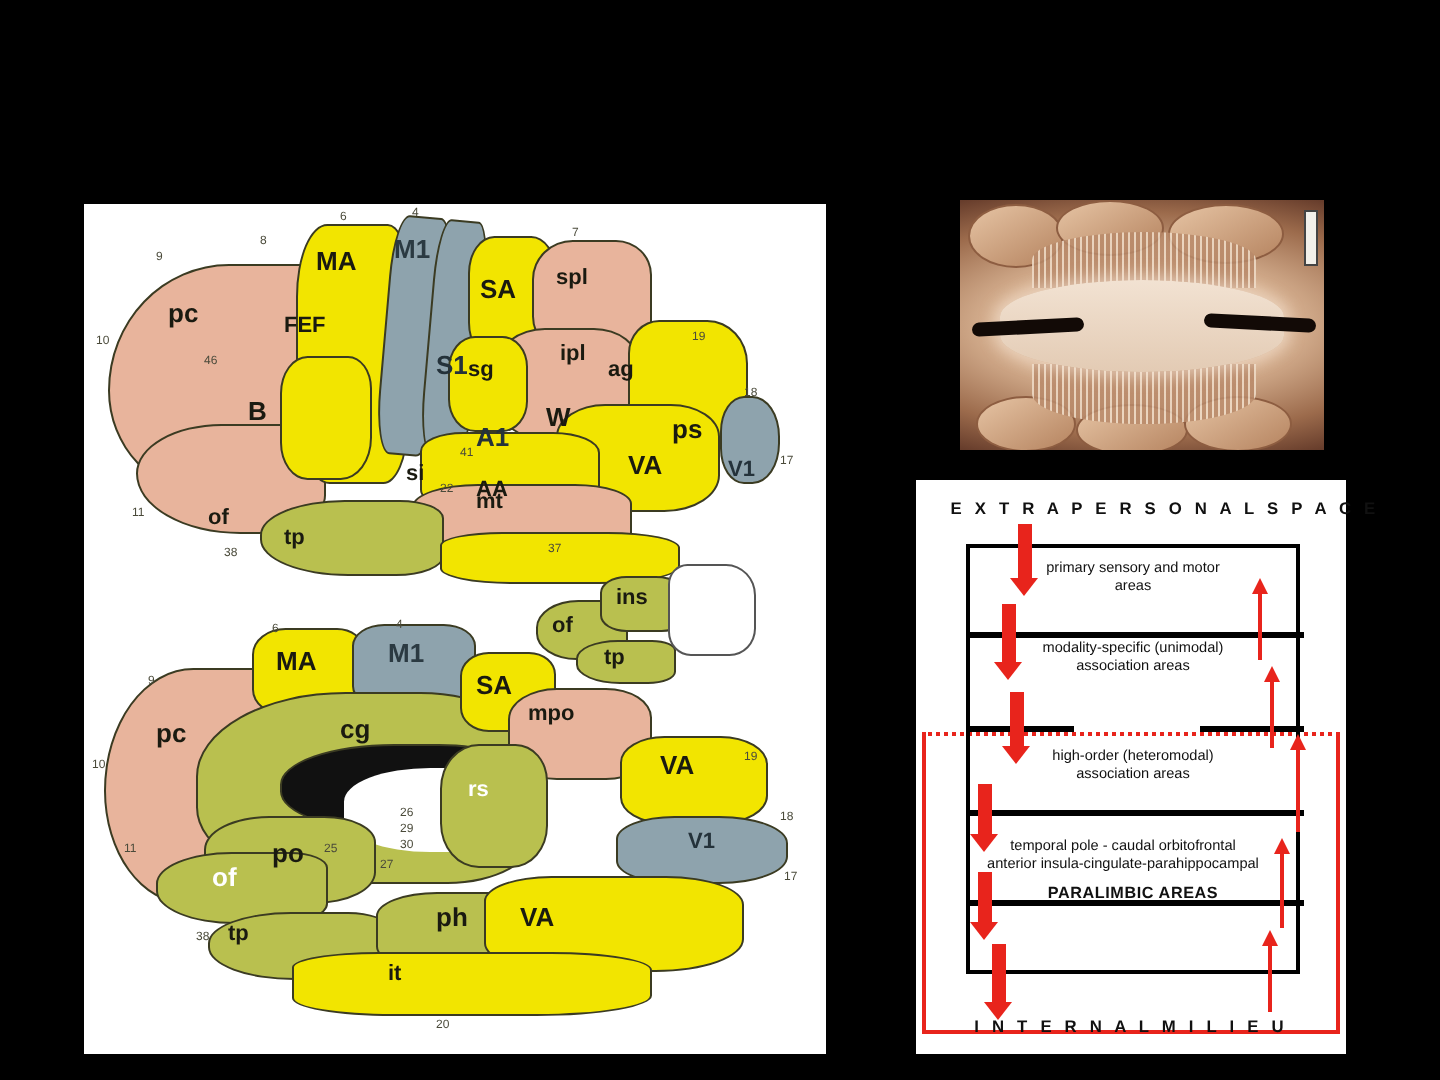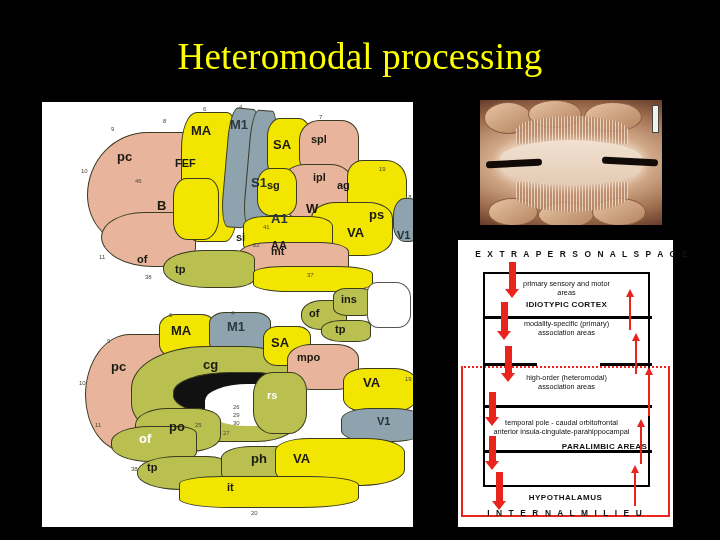--- a/index.html
+++ b/index.html
@@ -14,21 +14,21 @@
     position:absolute;left:0;top:38px;width:720px;text-align:center;
     font-family:"Liberation Serif",serif;
     font-size:37px;color:#ffff00;letter-spacing:0.2px;line-height:1;
   }
 
   
   #brain-panel{
     position:absolute;left:42px;top:102px;width:371px;height:425px;
     background:#ffffff;overflow:hidden;
   }
-  .brainfig{position:absolute;margin-left:33px;}
+  .brainfig{position:absolute;}
 
   
   .reg{position:absolute;border:1px solid #3b3b22;box-sizing:border-box;}
   .c-para{background:#b9c04f;}     
   .c-hetero{background:#e8b49c;}   
   .c-uni{background:#f2e500;}      
   .c-idio{background:#8ea3ad;}     
   .c-white{background:#ffffff;}
   .c-dark{background:#111;}
 
@@ -123,21 +123,20 @@
     position:absolute;left:3px;top:126px;width:209px;height:151px;
     border-left:2.6px solid #e8241c;border-bottom:2.6px solid #e8241c;
     border-right:2.6px solid #e8241c;box-sizing:border-box;
   }
 </style>
 </head>
 <body>
 
 <div id="slide">
 
-  <div id="title">Heteromodal processing</div>
 
   <div id="brain-panel">
 
     <div class="brainfig" style="left:0;top:0;width:371px;height:190px;">
 
       <div class="reg c-hetero" style="left:12px;top:30px;width:110px;height:115px;border-radius:55% 12% 18% 45%;"></div>
       <div class="reg c-hetero" style="left:26px;top:110px;width:95px;height:55px;border-radius:45% 18% 35% 55%;"></div>
 
       <div class="reg c-uni" style="left:106px;top:10px;width:56px;height:130px;border-radius:28% 18% 22% 30%;"></div>
       <div class="reg c-uni" style="left:98px;top:76px;width:46px;height:62px;border-radius:30% 26% 34% 30%;"></div>
@@ -290,50 +289,48 @@
         <div class="hdiv" style="top:42px;"></div>
         <div class="hdiv split" style="top:89px;"></div>
         <div class="hdiv" style="top:131px;"></div>
         <div class="hdiv" style="top:176px;"></div>
       </div>
 
       <div class="tier t-desc" style="left:25px;top:40px;">
         <span>primary sensory and motor</span><br>
         <span>areas</span>
       </div>
-      <div class="tier t-name" style="left:25px;top:60px;">IDIOTYPIC CORTEX</div>
 
       <div class="tier t-desc" style="left:25px;top:80px;">
-        <span>modality-specific (primary)</span><br>
+        <span>modality-specific (unimodal)</span><br>
         <span>association areas</span>
       </div>
 
       <div class="tier t-desc" style="left:25px;top:134px;">
         <span>high-order (heteromodal)</span><br>
         <span>association areas</span>
       </div>
 
       <div class="tier t-desc" style="left:20px;top:179px;">
         <span>temporal pole - caudal orbitofrontal</span><br>
         <span>anterior insula-cingulate-parahippocampal</span>
       </div>
-      <div class="tier t-name" style="left:25px;top:202px;padding-left:38px;">PARALIMBIC AREAS</div>
+      <div class="tier t-name" style="left:25px;top:202px;">PARALIMBIC AREAS</div>
 
 
       <div class="dn" style="left:51px;top:22px;height:28px;"></div>
       <div class="dn" style="left:43px;top:62px;height:30px;"></div>
       <div class="dn" style="left:47px;top:106px;height:28px;"></div>
       <div class="dn" style="left:31px;top:152px;height:26px;"></div>
       <div class="dn" style="left:31px;top:196px;height:26px;"></div>
       <div class="dn" style="left:38px;top:232px;height:30px;"></div>
 
       <div class="up" style="left:171px;top:56px;height:34px;"></div>
       <div class="up" style="left:177px;top:100px;height:34px;"></div>
       <div class="up" style="left:190px;top:134px;height:42px;"></div>
       <div class="up" style="left:182px;top:186px;height:38px;"></div>
       <div class="up" style="left:176px;top:232px;height:34px;"></div>
 
-      <div id="lbl-hypothalamus">HYPOTHALAMUS</div>
       <div id="ftr-internal">I N T E R N A L   M I L I E U</div>
     </div>
   </div>
 
 </div>
 
 </body></html>

